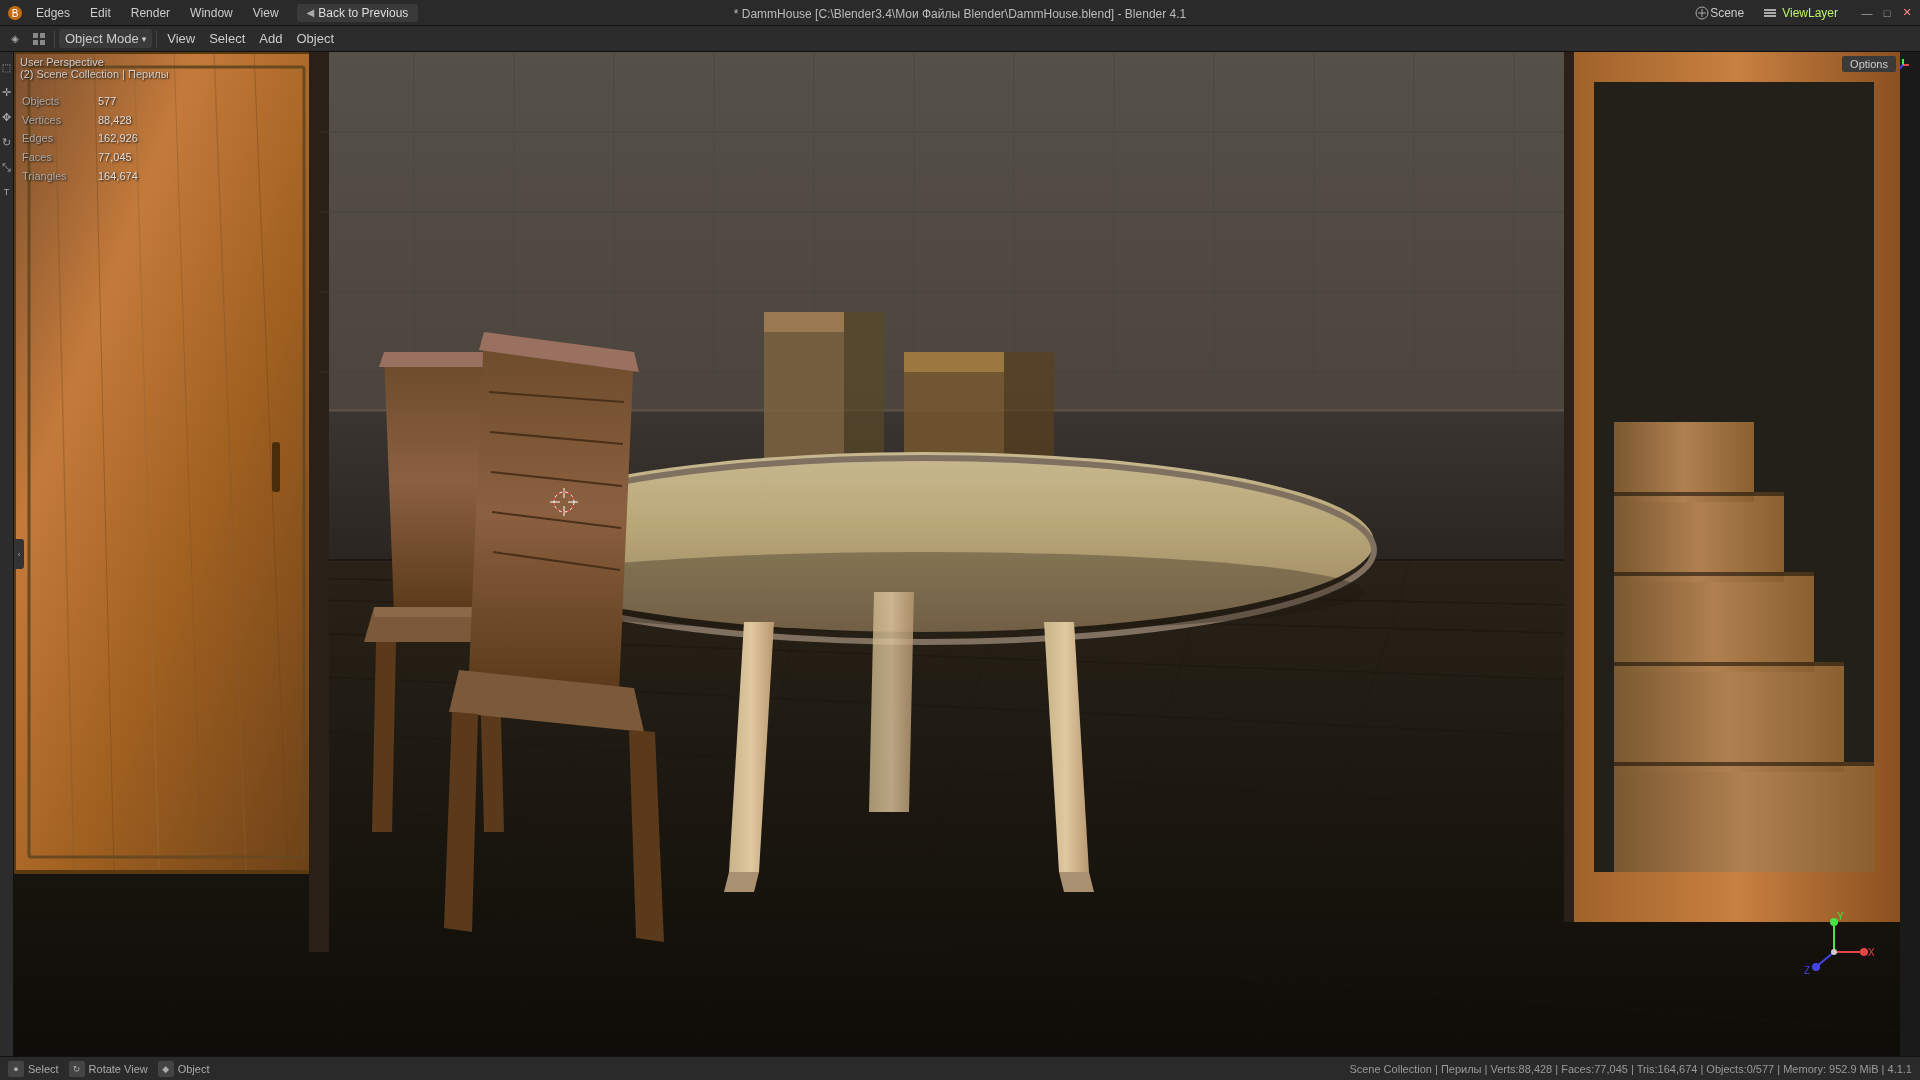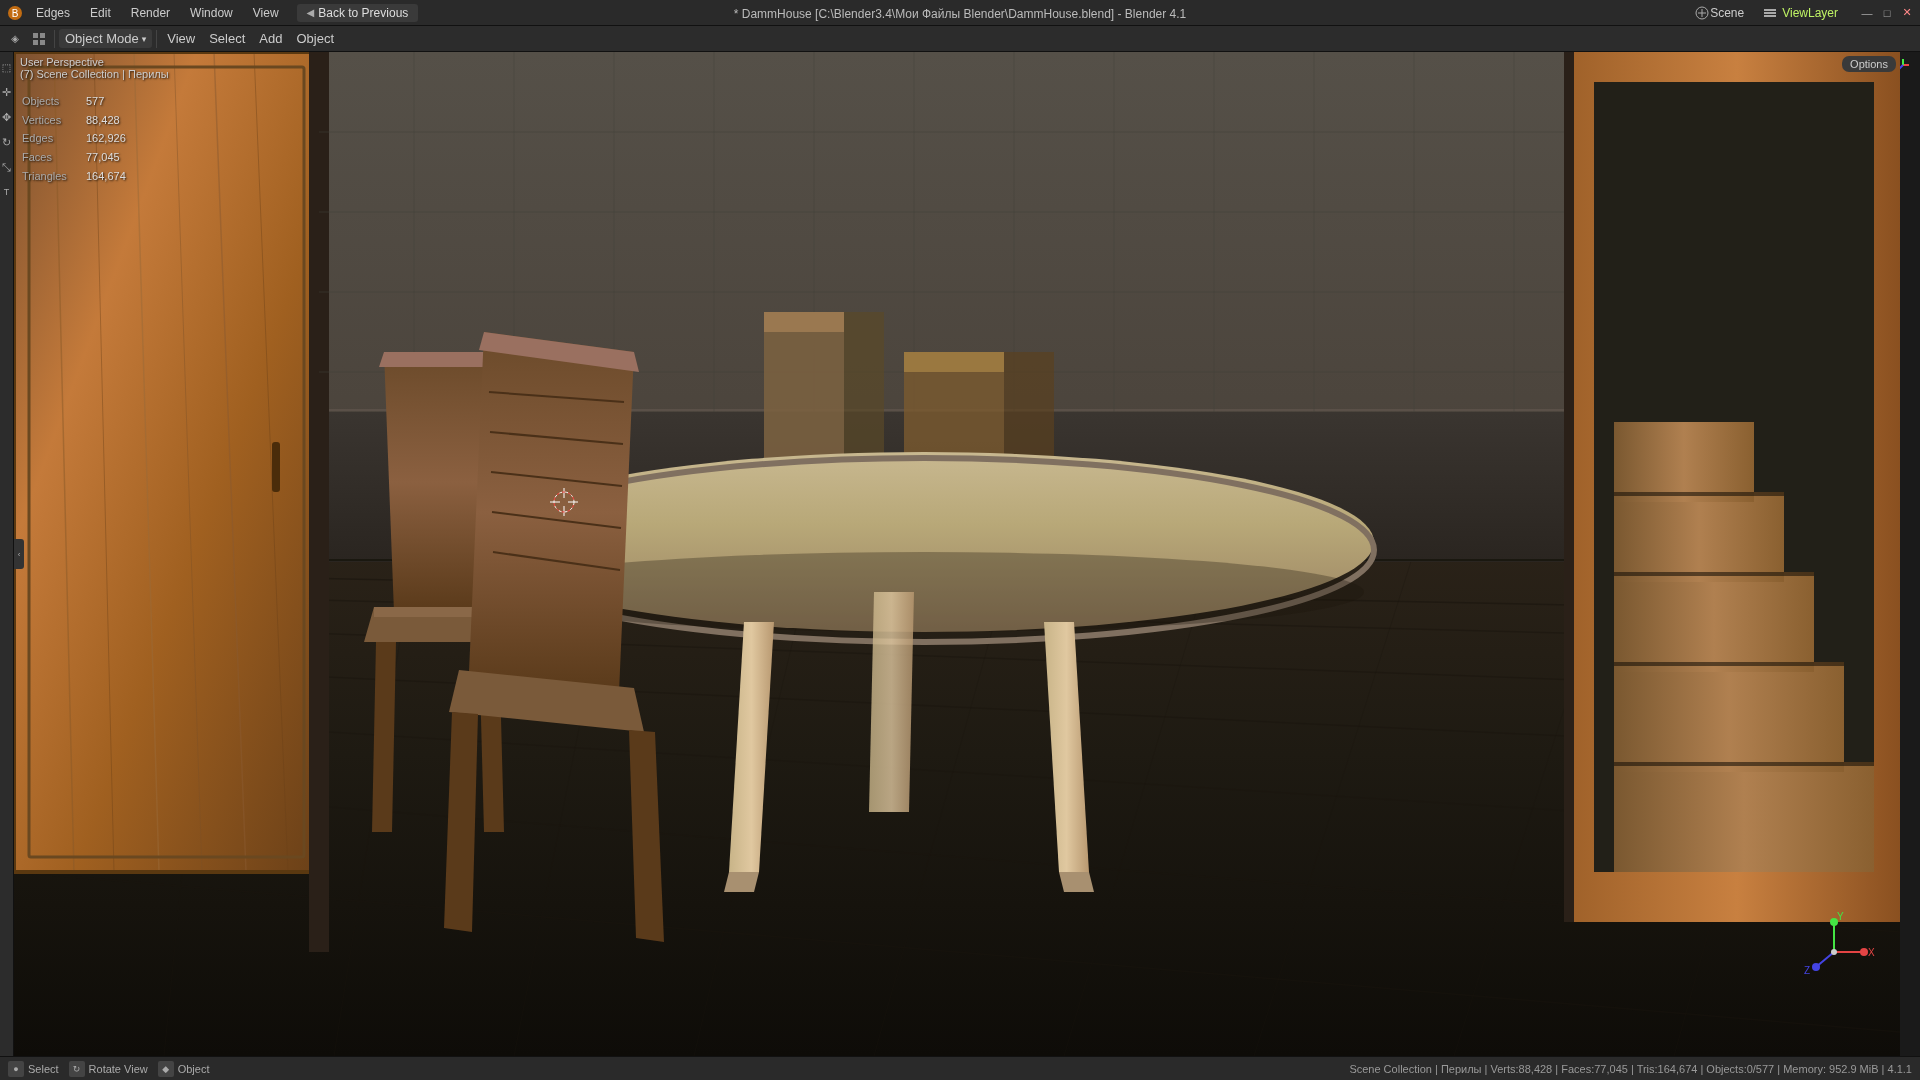--- a/index.html
+++ b/index.html
@@ -165,33 +165,33 @@
     .stats-overlay {
       position: absolute;
       top: 40px;
       left: 8px;
       font-size: 11px;
       line-height: 1.7;
       text-shadow: 1px 1px 2px rgba(0,0,0,0.8);
     }
     .stat-row {
       display: flex;
-      gap: 4px;
+      gap: 16px;
     }
     .stat-name { color: #aaaaaa; width: 60px; }
     .stat-val { color: #dddddd; }
 
     
     .options-btn {
       position: absolute;
       top: 4px;
       right: 4px;
       padding: 2px 8px;
       background: #3a3a3a;
-      border-radius: 7px;
+      border-radius: 2px;
       font-size: 11px;
       color: #ccc;
       cursor: pointer;
     }
 
     
     #status-bar {
       position: absolute;
       bottom: 0;
       left: 0;
@@ -583,21 +583,21 @@
       <line x1="-14" y1="0" x2="-4" y2="0" stroke="white" stroke-width="1"></line>
       <line x1="4" y1="0" x2="14" y2="0" stroke="white" stroke-width="1"></line>
       <line x1="0" y1="-14" x2="0" y2="-4" stroke="white" stroke-width="1"></line>
       <line x1="0" y1="4" x2="0" y2="14" stroke="white" stroke-width="1"></line>
       <circle cx="0" cy="0" r="10" fill="none" stroke="#ff4444" stroke-width="1" stroke-dasharray="3,3" stroke-dashoffset="3"></circle>
     </g>
   </svg>
 
   <div class="viewport-header-info">
     <div class="perspective-label">User Perspective</div>
-    <div class="collection-label">(7) Scene Collection | Перилы</div>
+    <div class="collection-label">(2) Scene Collection | Перилы</div>
   </div>
 
   <div class="stats-overlay">
     <div class="stat-row">
       <span class="stat-name">Objects</span>
       <span class="stat-val">577</span>
     </div>
     <div class="stat-row">
       <span class="stat-name">Vertices</span>
       <span class="stat-val">88,428</span>

